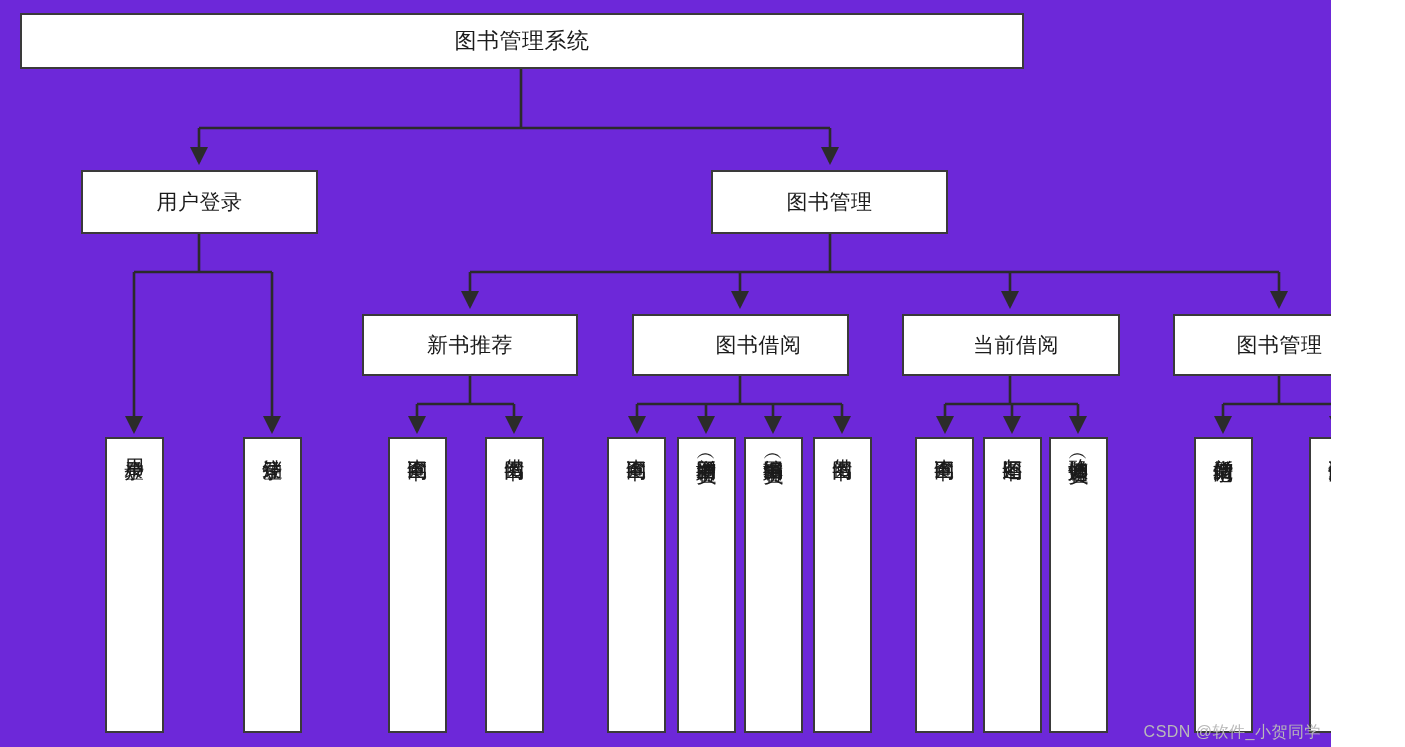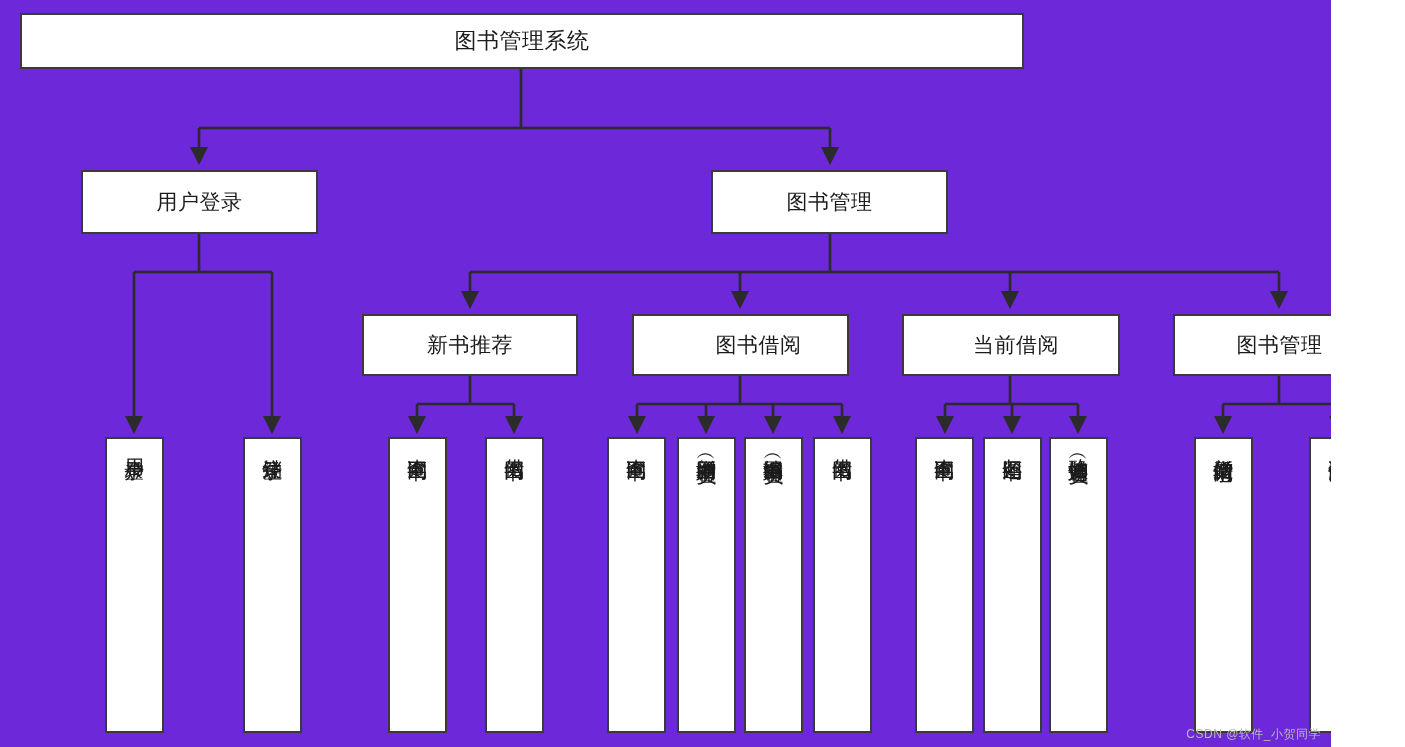--- a/index.html
+++ b/index.html
@@ -57,21 +57,21 @@
     writing-mode: vertical-rl;
     text-orientation: upright;
     font-size: 20px;
     line-height: 1.02;
     letter-spacing: 1px;
   }
   #watermark {
     position: absolute;
     right: 10px;
     bottom: 4px;
-    font-size: 12px;
+    font-size: 16px;
     color: #b9b9b9;
     z-index: 5;
     white-space: nowrap;
     letter-spacing: 0.5px;
   }
 </style>
 </head>
 <body>
 
 <div id="canvas">

